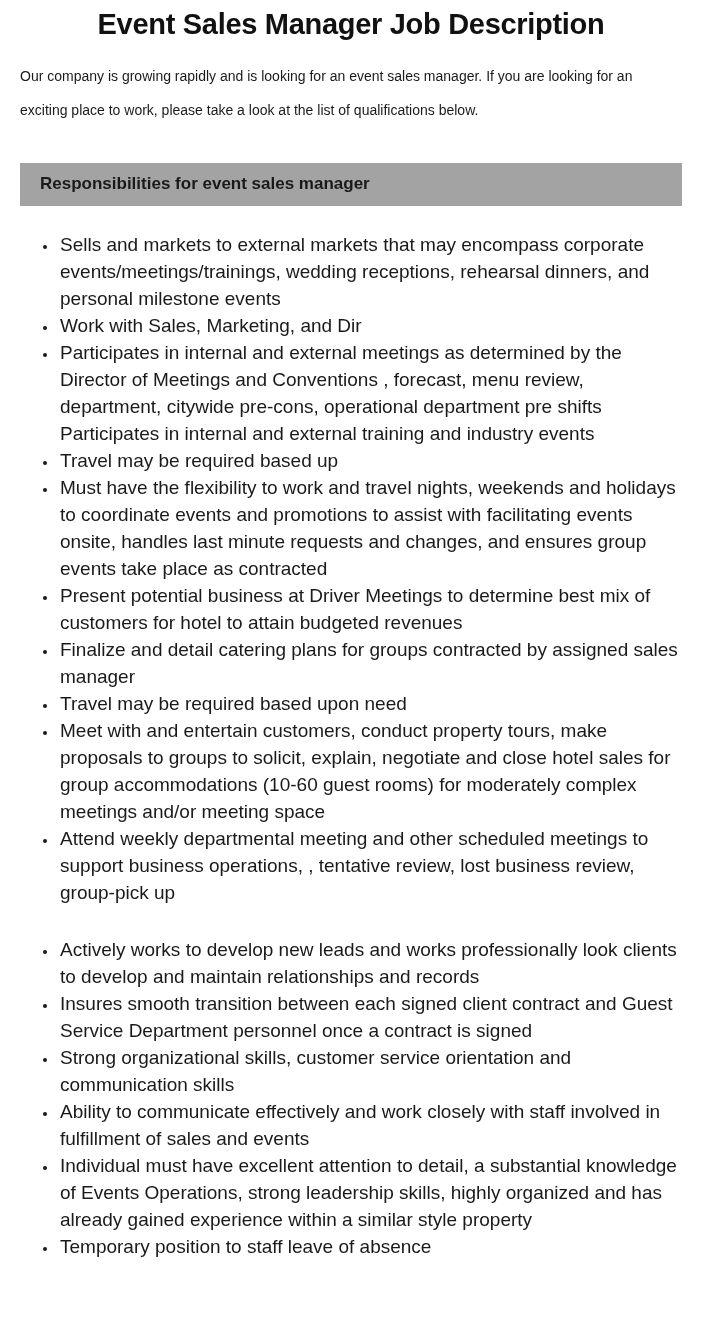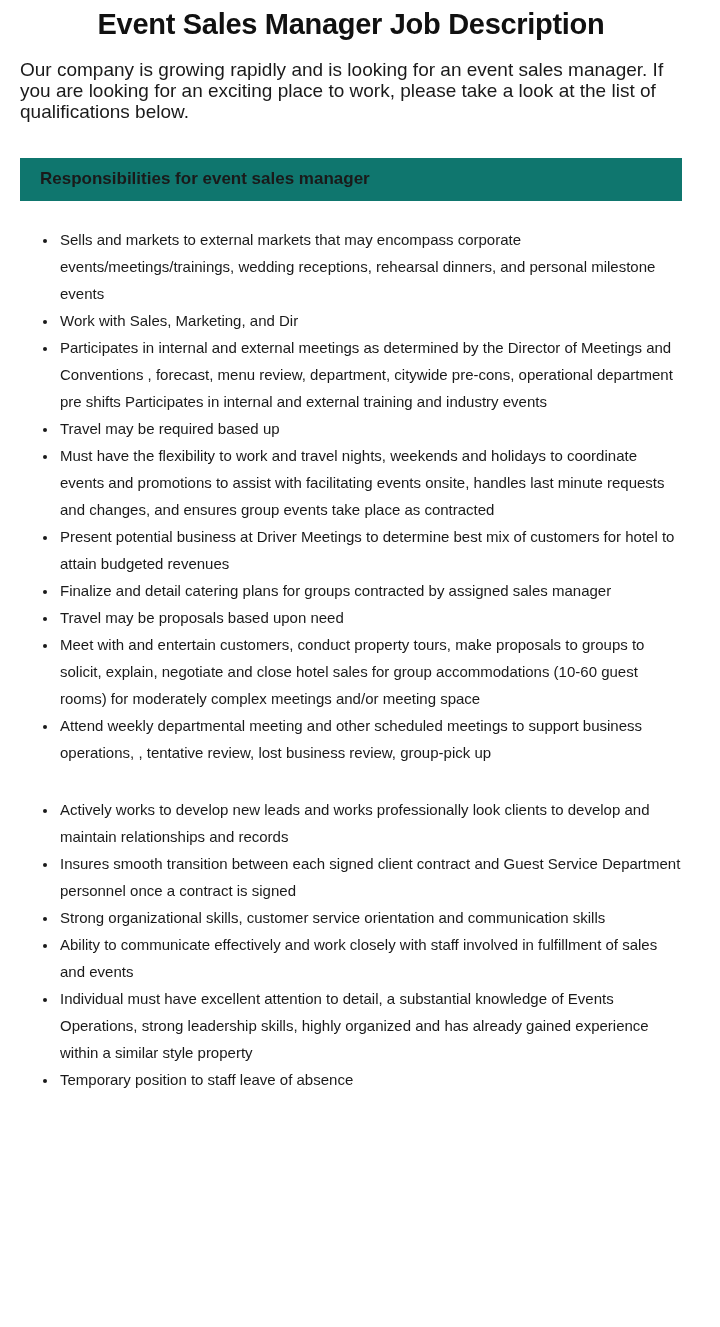--- a/index.html
+++ b/index.html
@@ -20,37 +20,37 @@
   }
   h1.page-title {
     font-size: 29px;
     font-weight: 700;
     text-align: center;
     letter-spacing: -0.3px;
     margin: 8px 0 18px 0;
     color: #111111;
   }
   p.intro {
-    font-size: 19px;
-    line-height: 21px;
+    font-size: 14px;
+    line-height: 34px;
     margin: 0 0 17px 0;
     color: #1a1a1a;
   }
   .section-heading {
-    background: #0f766e;
+    background: #a3a3a3;
     font-size: 17px;
     font-weight: 700;
     color: #1a1a1a;
     padding: 11px 20px 12px 20px;
     margin-top: 36px;
   }
   ul.bullet-list {
     margin: 25px 0 30px 0;
     padding: 0 0 0 38px;
-    font-size: 15px;
+    font-size: 19px;
     line-height: 27px;
     color: #1a1a1a;
   }
   ul.bullet-list li {
     margin: 0;
     padding-left: 2px;
   }
   ul.bullet-list li::marker {
     font-size: 13px;
   }
@@ -70,21 +70,21 @@
   <section class="doc-section">
     <div class="section-heading">Responsibilities for event sales manager</div>
     <ul class="bullet-list">
         <li>Sells and markets to external markets that may encompass corporate events/meetings/trainings, wedding receptions, rehearsal dinners, and personal milestone events</li>
         <li>Work with Sales, Marketing, and Dir</li>
         <li>Participates in internal and external meetings as determined by the Director of Meetings and Conventions , forecast, menu review, department, citywide pre-cons, operational department pre shifts Participates in internal and external training and industry events</li>
         <li>Travel may be required based up</li>
         <li>Must have the flexibility to work and travel nights, weekends and holidays to coordinate events and promotions to assist with facilitating events onsite, handles last minute requests and changes, and ensures group events take place as contracted</li>
         <li>Present potential business at Driver Meetings to determine best mix of customers for hotel to attain budgeted revenues</li>
         <li>Finalize and detail catering plans for groups contracted by assigned sales manager</li>
-        <li>Travel may be proposals based upon need</li>
+        <li>Travel may be required based upon need</li>
         <li>Meet with and entertain customers, conduct property tours, make proposals to groups to solicit, explain, negotiate and close hotel sales for group accommodations (10-60 guest rooms) for moderately complex meetings and/or meeting space</li>
         <li>Attend weekly departmental meeting and other scheduled meetings to support business operations, , tentative review, lost business review, group-pick up</li>
       </ul>
   </section>
 
   <section class="doc-section">
     <ul class="bullet-list">
         <li>Actively works to develop new leads and works professionally look clients to develop and maintain relationships and records</li>
         <li>Insures smooth transition between each signed client contract and Guest Service Department personnel once a contract is signed</li>
         <li>Strong organizational skills, customer service orientation and communication skills</li>

